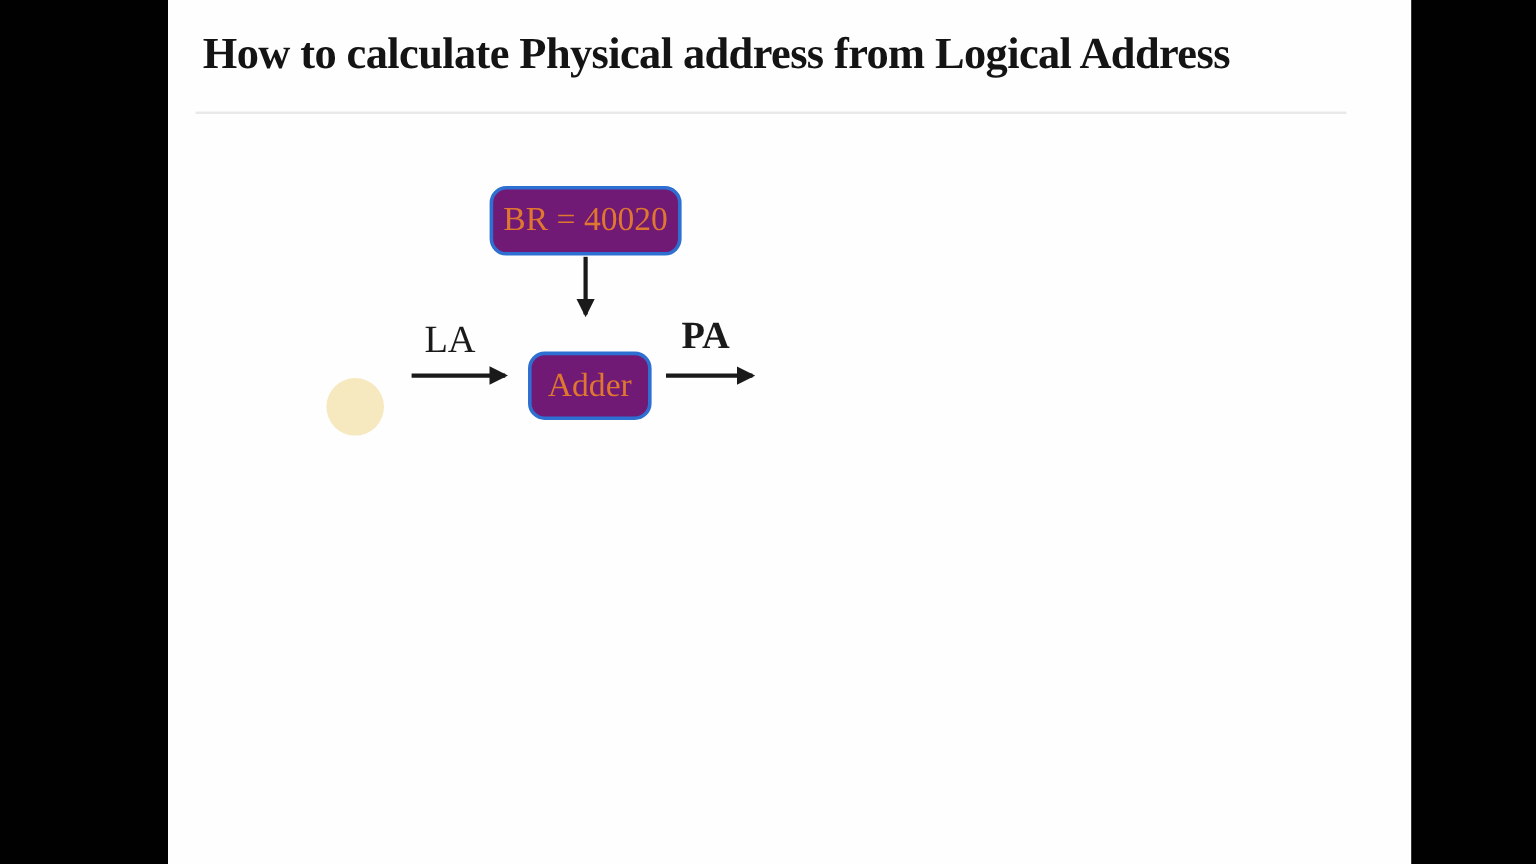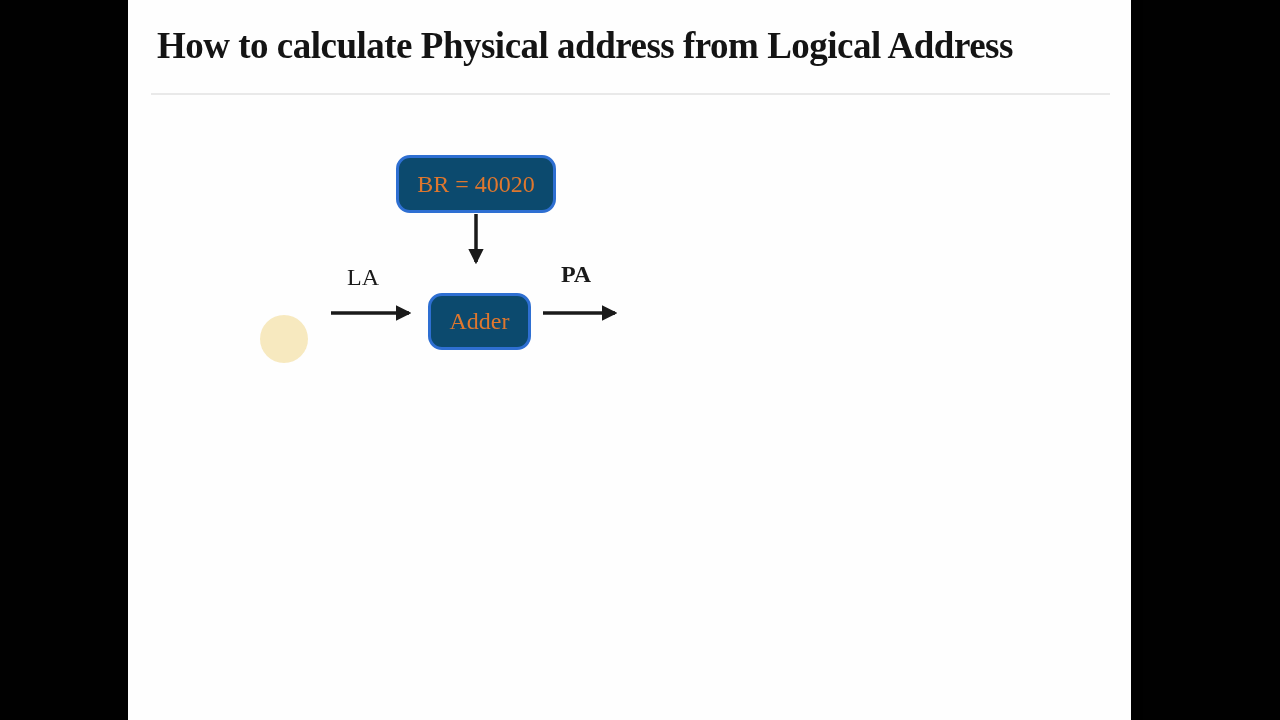--- a/index.html
+++ b/index.html
@@ -18,25 +18,26 @@
   .letterbox {
     position: absolute;
     top: 0;
     height: 720px;
     background: #010101;
   }
   .letterbox.left  { left: 0;     width: 140px; }
   .letterbox.right { left: 1143px; width: 137px; }
   .canvas {
     position: absolute;
-    left: 128px;
+    left: 140px;
     top: 0;
     width: 1003px;
     height: 720px;
     background: #fefefe;
+    padding-left: 33px;
   }
   .slide-title {
     position: absolute;
     left: 29px;
     top: 24px;
     width: 950px;
     margin: 0;
     font-size: 37px;
     font-weight: 600;
     letter-spacing: -0.5px;
@@ -50,47 +51,47 @@
     top: 93px;
     width: 959px;
     height: 2px;
     background: #e9e9e9;
   }
   .node {
     position: absolute;
     box-sizing: border-box;
     border: 3px solid #2e6fd2;
     border-radius: 14px;
-    background: #0c4a6e;
+    background: #701a75;
     display: flex;
     align-items: center;
     justify-content: center;
     color: #df772e;
-    font-size: 24px;
+    font-size: 28px;
     font-family: "Liberation Serif", serif;
     white-space: nowrap;
   }
   .node-br         { left: 268px; top: 155px; width: 160px; height: 58px; }
   .node-processor  { left:  40px; top: 282px; width: 145px; height: 56px; }
   .node-adder      { left: 300px; top: 277px; width: 103px; height: 57px; margin-top: 16px; }
   .node-comparator { left: 510px; top: 282px; width: 162px; height: 56px; }
   .arrow-layer {
     position: absolute;
     left: 0;
     top: 0;
     width: 1003px;
     height: 720px;
     pointer-events: none;
   }
   .edge-label {
     position: absolute;
     width: 44px;
     text-align: center;
     color: #1a1a1a;
-    font-size: 24px;
+    font-size: 32px;
     font-family: "Liberation Serif", serif;
   }
   .edge-label-la { left: 213px; top: 264px; }
   .edge-label-pa { left: 426px; top: 261px; font-weight: bold; }
   .cursor-highlight {
     position: absolute;
     left: 132px;
     top: 315px;
     width: 48px;
     height: 48px;

